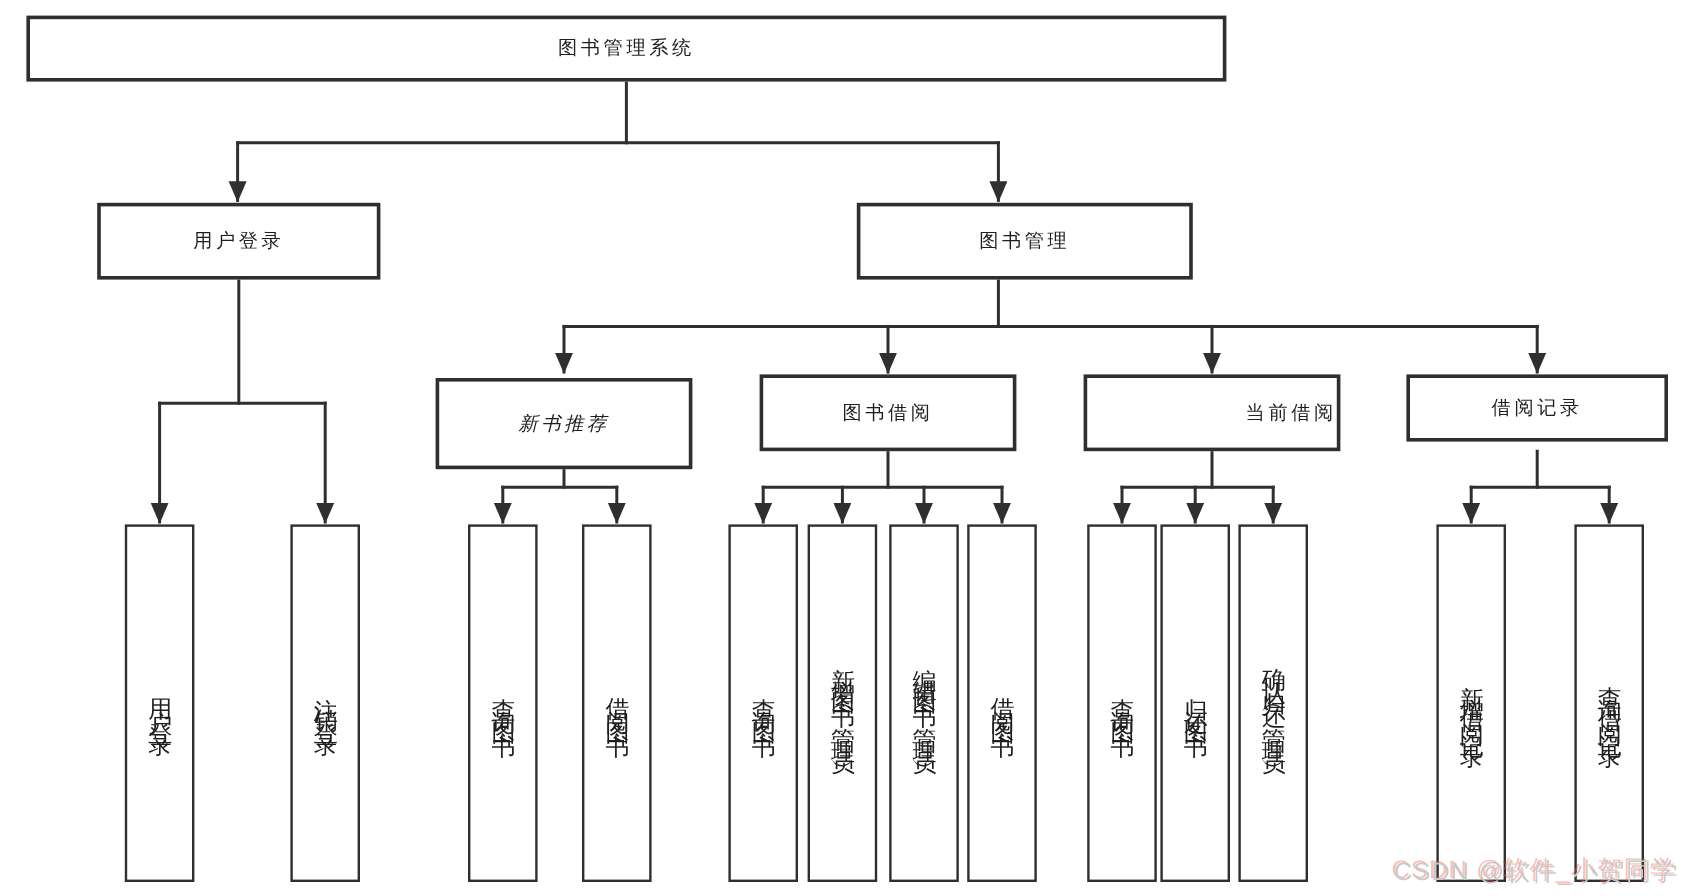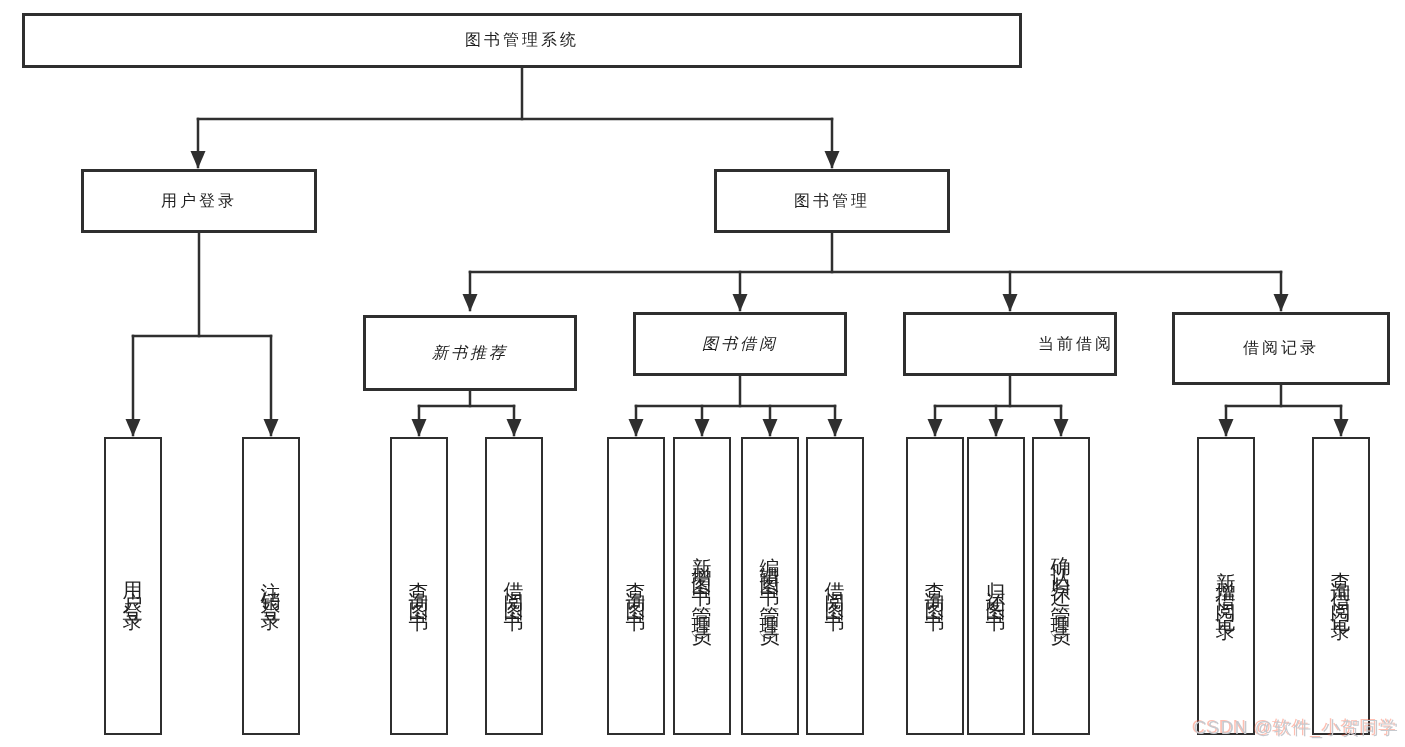--- a/index.html
+++ b/index.html
@@ -61,21 +61,21 @@
     text-orientation: mixed;
     font-size: 20px;
     letter-spacing: 10px;
     line-height: 1;
     color: var(--text);
   }
   .watermark {
     position: absolute;
     right: 6px;
     bottom: 7px;
-    font-size: 18px;
+    font-size: 21px;
     letter-spacing: 1px;
     color: var(--watermark-text);
     text-shadow: -2px -1px 0 rgba(252, 85, 49, 0.38);
     white-space: nowrap;
   }
 </style>
 </head>
 <body>
 
 <div class="canvas">
@@ -128,34 +128,34 @@
     <path class="conn" marker-end="url(#arrow)" d="M1341 406 V435"></path>
   </svg>
 
   <div class="box" style="left:22px; top:13px; width:1000px; height:55px;">
     <span>图书管理系统</span>
   </div>
 
   <div class="box" style="left:81px; top:169px; width:236px; height:64px;">
     <span>用户登录</span>
   </div>
-  <div class="box" style="left:714px; top:169px; width:236px; height:64px;">
+  <div class="box" style="left:714px; top:169px; width:280px; height:64px;">
     <span>图书管理</span>
   </div>
 
   <div class="box" style="left:363px; top:315px; width:214px; height:76px;font-style:italic;">
     <span>新书推荐</span>
   </div>
-  <div class="box" style="left:633px; top:312px; width:214px; height:64px;font-style:italic;">
+  <div class="box" style="left:633px; top:312px; width:214px; height:64px;">
     <span>图书借阅</span>
   </div>
   <div class="box" style="left:903px; top:312px; width:214px; height:64px;justify-content:flex-end;">
     <span>当前借阅</span>
   </div>
-  <div class="box" style="left:1172px; top:312px; width:218px; height:73px;justify-content:center;">
+  <div class="box" style="left:1172px; top:312px; width:218px; height:56px;justify-content:center;">
     <span>借阅记录</span>
   </div>
 
   <div class="leaf" style="left:104px;">
     <span class="vtext">用户登录</span>
   </div>
   <div class="leaf" style="left:242px;">
     <span class="vtext">注销登录</span>
   </div>
 

